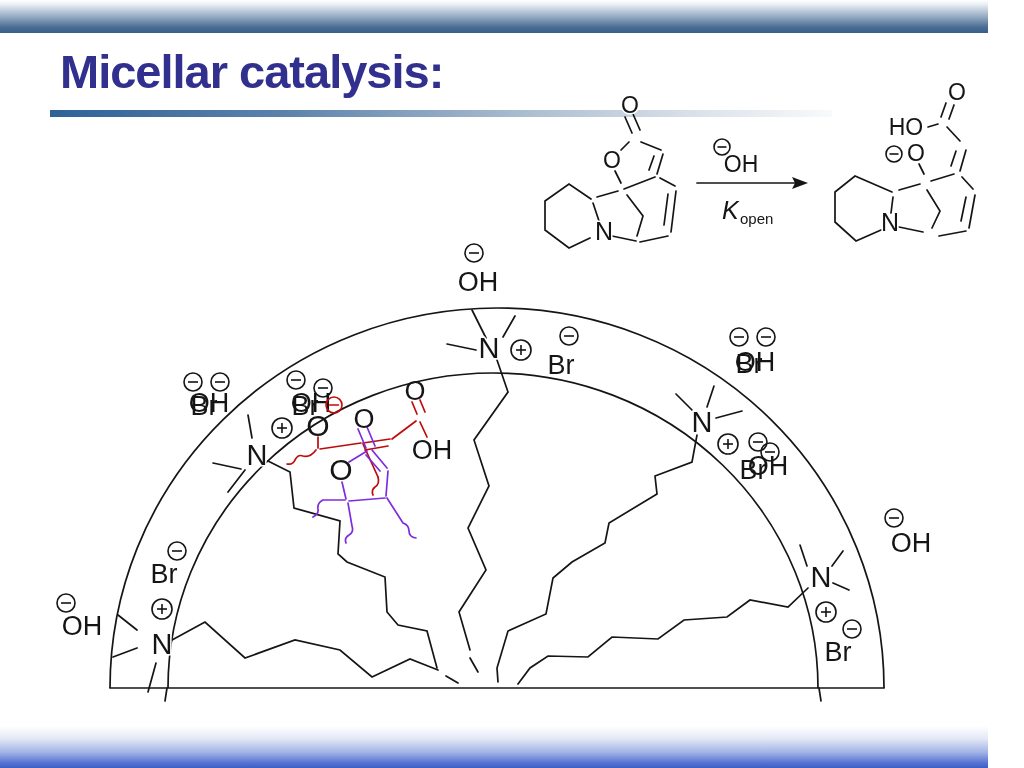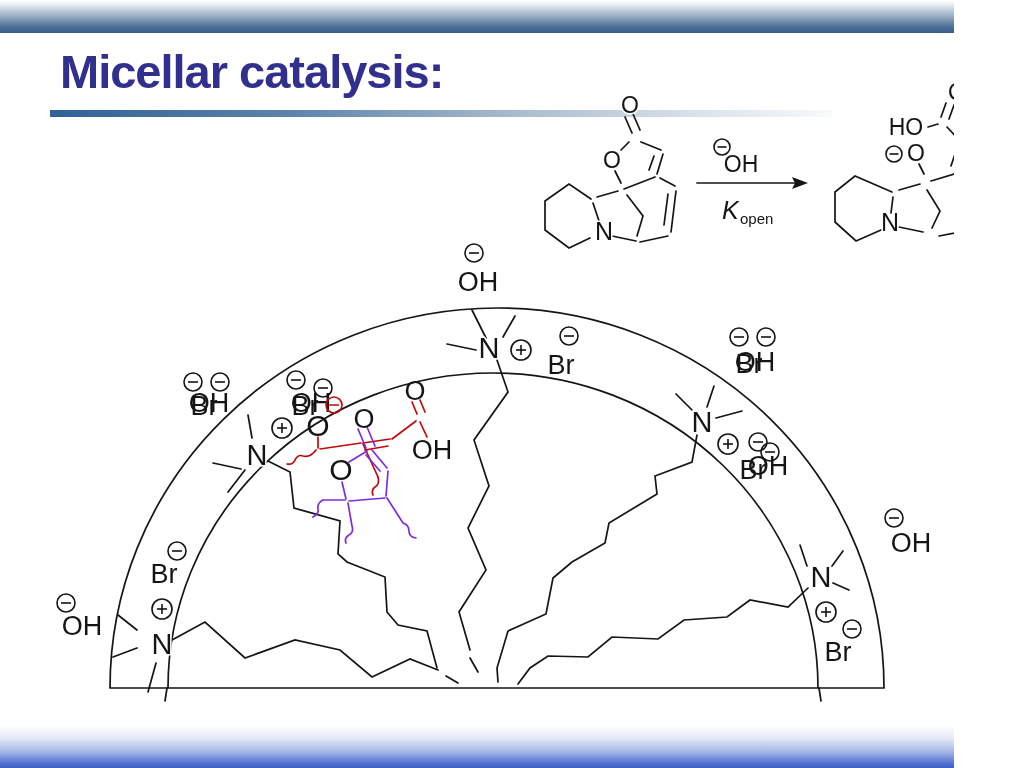--- a/index.html
+++ b/index.html
@@ -1,17 +1,17 @@
 <!DOCTYPE html>
 <html><head>
 <meta charset="utf-8">
 <style>
   html,body{margin:0;padding:0;background:#fff;}
   .page{position:relative;width:954px;height:768px;background:#ffffff;overflow:hidden;
-        font-family:"Liberation Sans",sans-serif;}
+        font-family:"Liberation Sans",sans-serif;padding-left:34px;}
   .top-bar{position:absolute;left:0;top:0;width:1024px;height:33px;
     background:linear-gradient(180deg,#ffffff 0%,#f0f4f8 10%,#8ba2bc 55%,#4a6d94 82%,#3c628c 96%,#3a608a 100%);}
   .bottom-bar{position:absolute;left:0;bottom:0;width:1024px;height:42px;
     background:linear-gradient(180deg,#ffffff 0%,#e2e8f5 30%,#a4b5e6 62%,#5572d2 88%,#3b5fc6 100%);}
   .slide-title{position:absolute;left:60px;top:44px;font-size:47px;font-weight:bold;
     color:#32308e;letter-spacing:-1px;white-space:nowrap;}
   .title-underline{position:absolute;left:50px;top:110px;width:782px;height:7px;
     background:linear-gradient(90deg,#2e6298 0%,#5c82ab 30%,#a9bccf 60%,#dfe5ec 85%,#f8fafb 100%);}
   svg{position:absolute;left:0;top:0;}
   .chem{font-family:"Liberation Sans",sans-serif;fill:#151515;}

